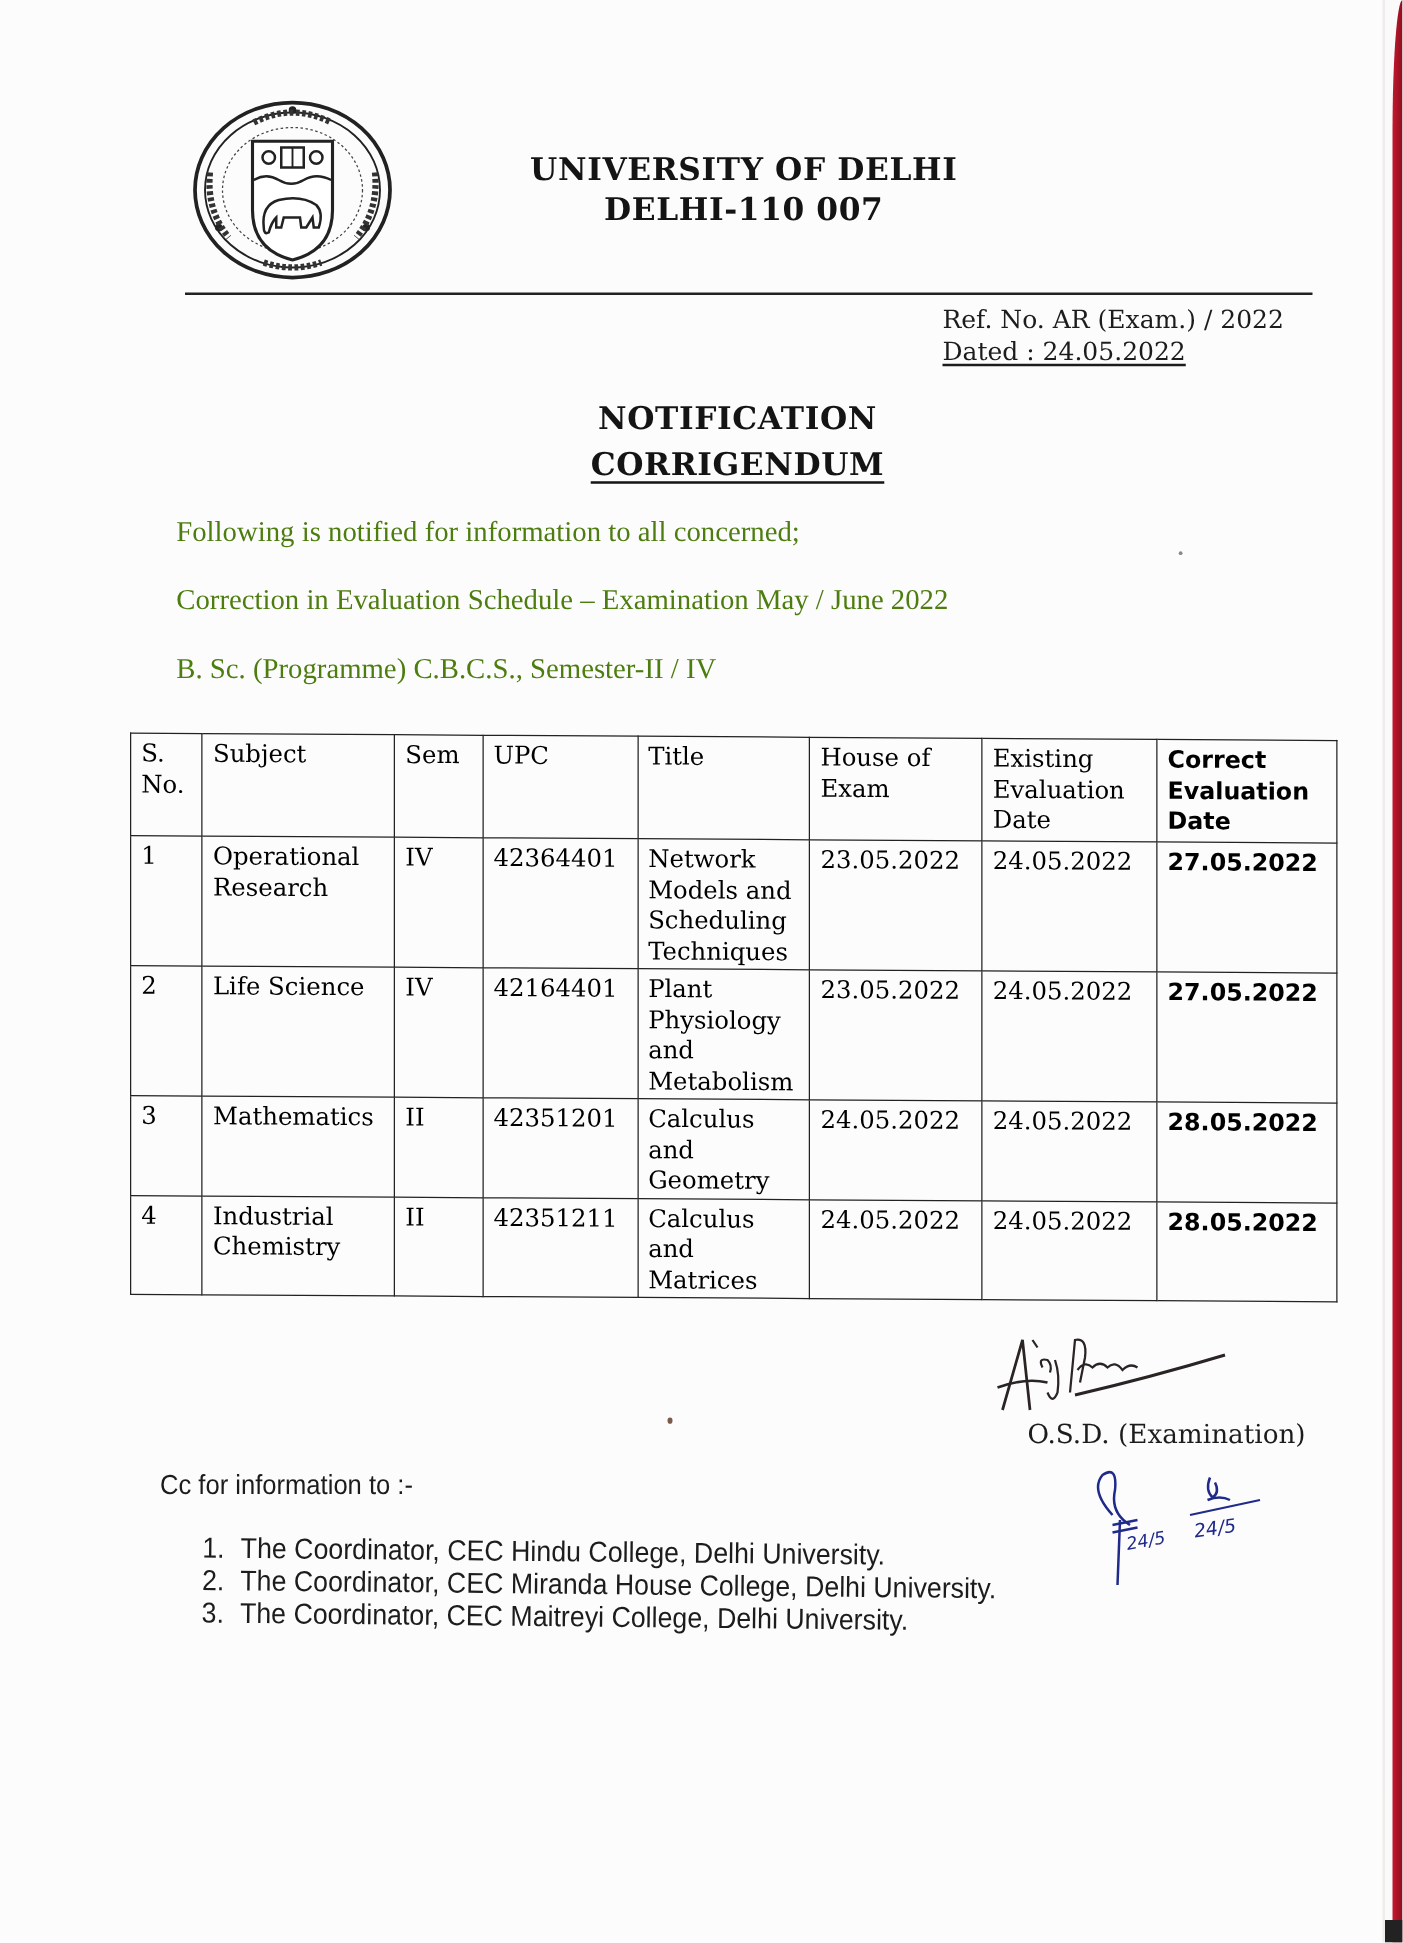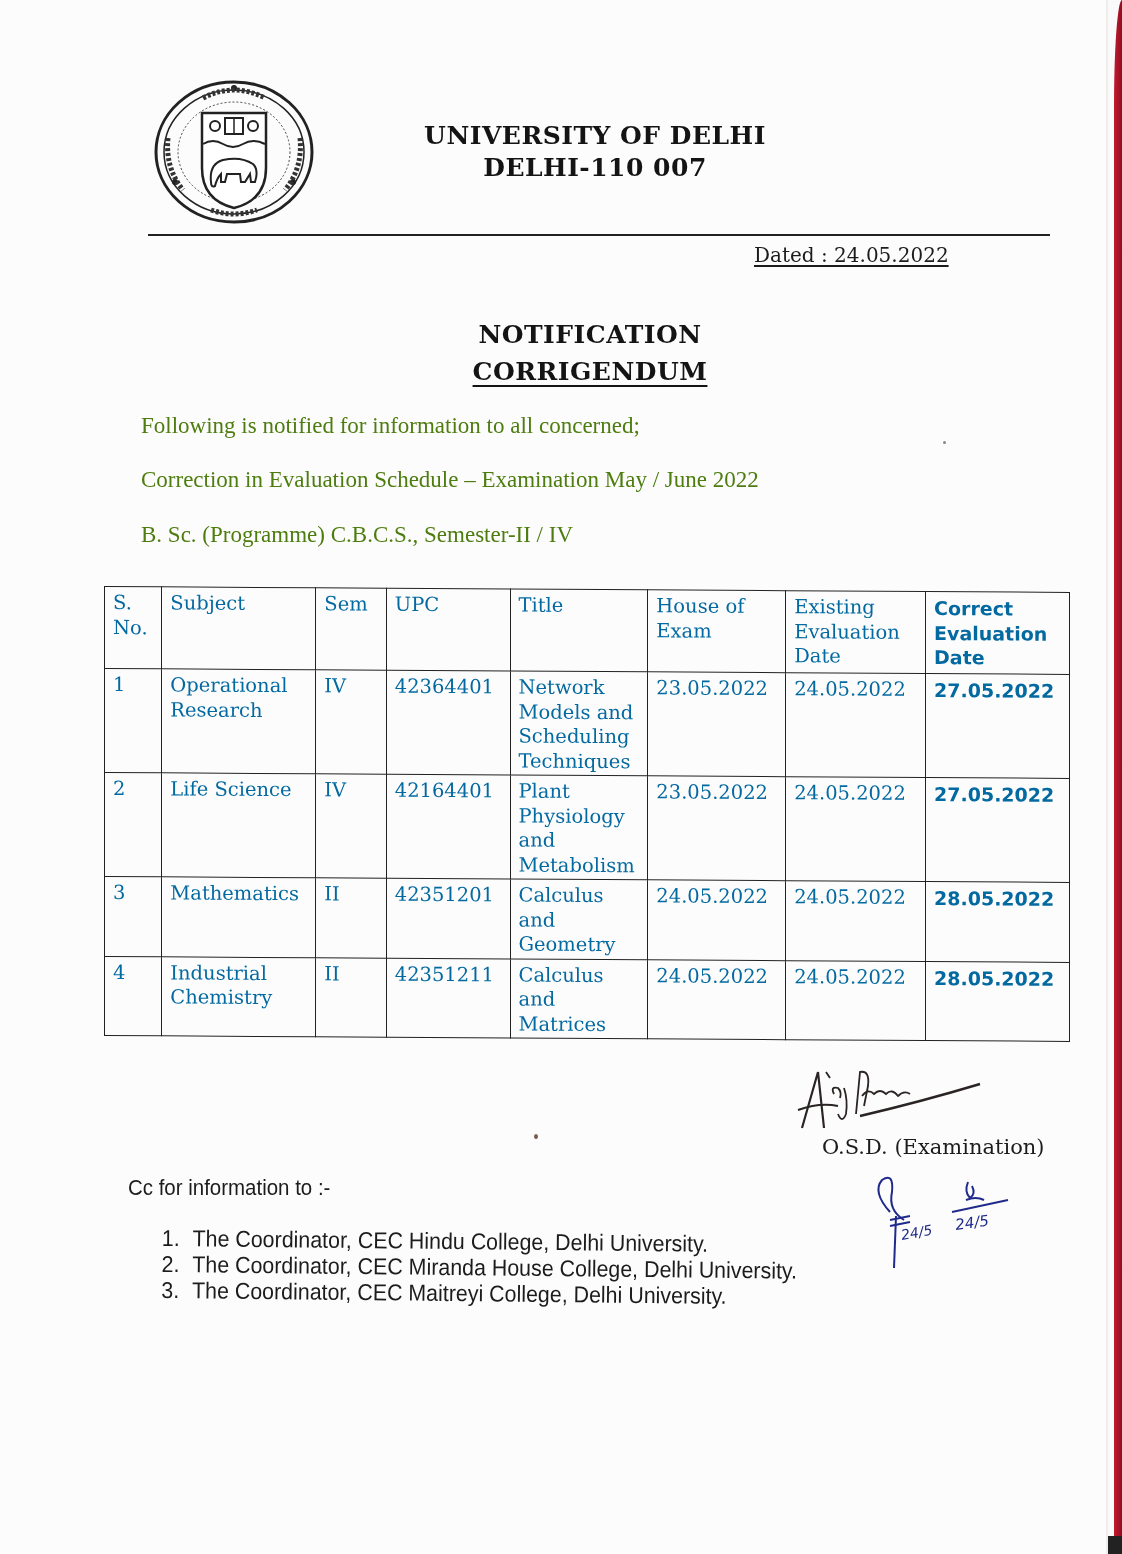--- a/index.html
+++ b/index.html
@@ -44,21 +44,21 @@
     .para {
       position: absolute; left: 141px; font-family: "Liberation Serif", serif; font-size: 23px; color: #4d7c0f;
     }
     table.sched {
       position: absolute; left: 104px; top: 586px; width: 966px;
       border-collapse: collapse; font-family: "DejaVu Serif", serif; font-size: 19.5px; line-height: 24.5px;
       transform: skewY(0.35deg); transform-origin: left top;
     }
     table.sched td, table.sched th {
       border: 1.6px solid #222; vertical-align: top; text-align: left; font-weight: normal;
-      padding: 4px 6px 1px 8px; color: #0369a1;
+      padding: 4px 6px 1px 8px; color: #000000;
     }
     table.sched th.bold, table.sched td.bold {
       font-family: "DejaVu Sans", sans-serif; font-weight: bold; font-size: 19px;
     }
     .c-sno { width: 42px; }
     .c-sub { width: 138px; }
     .c-sem { width: 55px; }
     .c-upc { width: 108px; }
     .c-title { width: 122px; }
     .c-doe { width: 122px; }
@@ -113,20 +113,21 @@
   </svg>
 
   <div class="hdr-title">
     <div>UNIVERSITY OF DELHI</div>
     <div>DELHI-110 007</div>
   </div>
 
   <div class="hdr-rule"></div>
 
   <div class="ref">
+    <div>Ref. No. AR (Exam.) / 2022</div>
     <div class="dated">Dated : 24.05.2022</div>
   </div>
 
   <div class="notif">
     <div>NOTIFICATION</div>
     <div class="u">CORRIGENDUM</div>
   </div>
 
   <div class="para" style="top:413px;">Following is notified for information to all concerned;</div>
   <div class="para" style="top:467px;">Correction in Evaluation Schedule – Examination May / June 2022</div>

